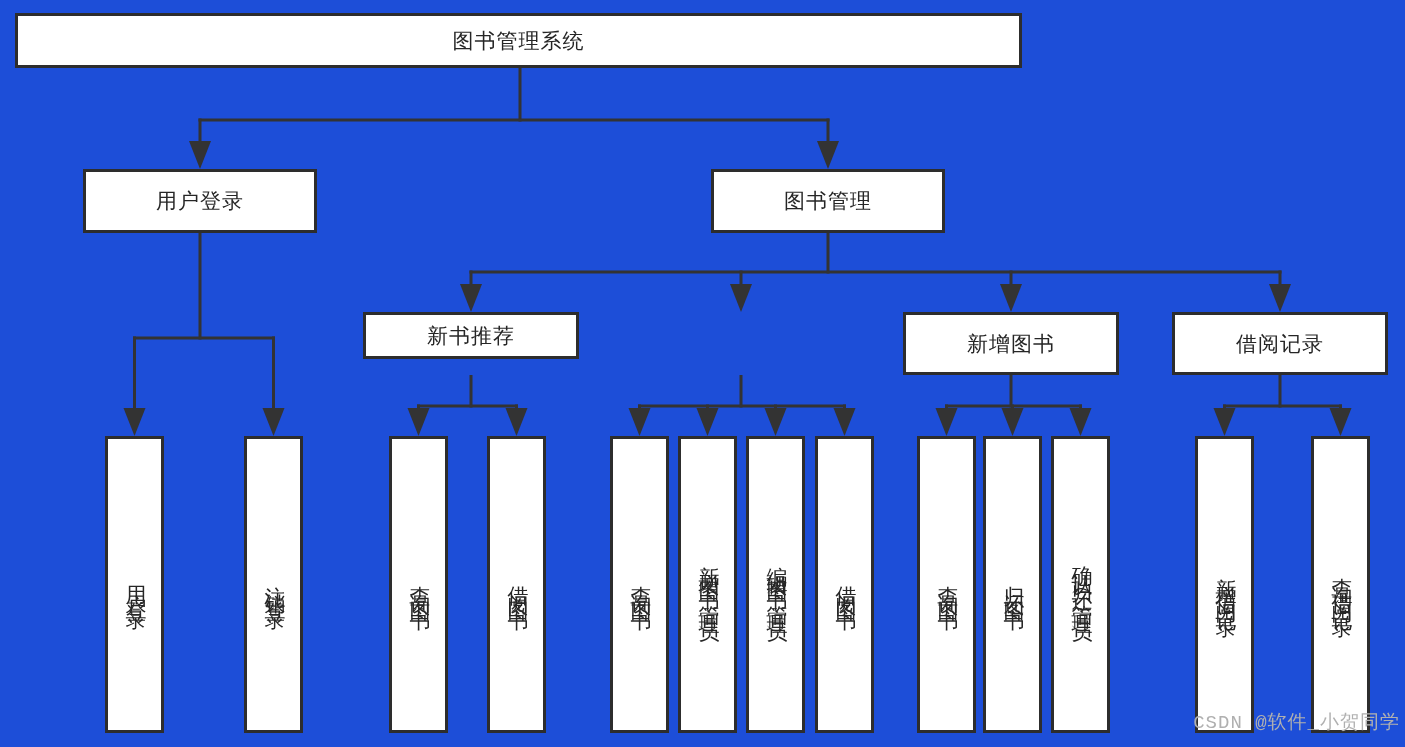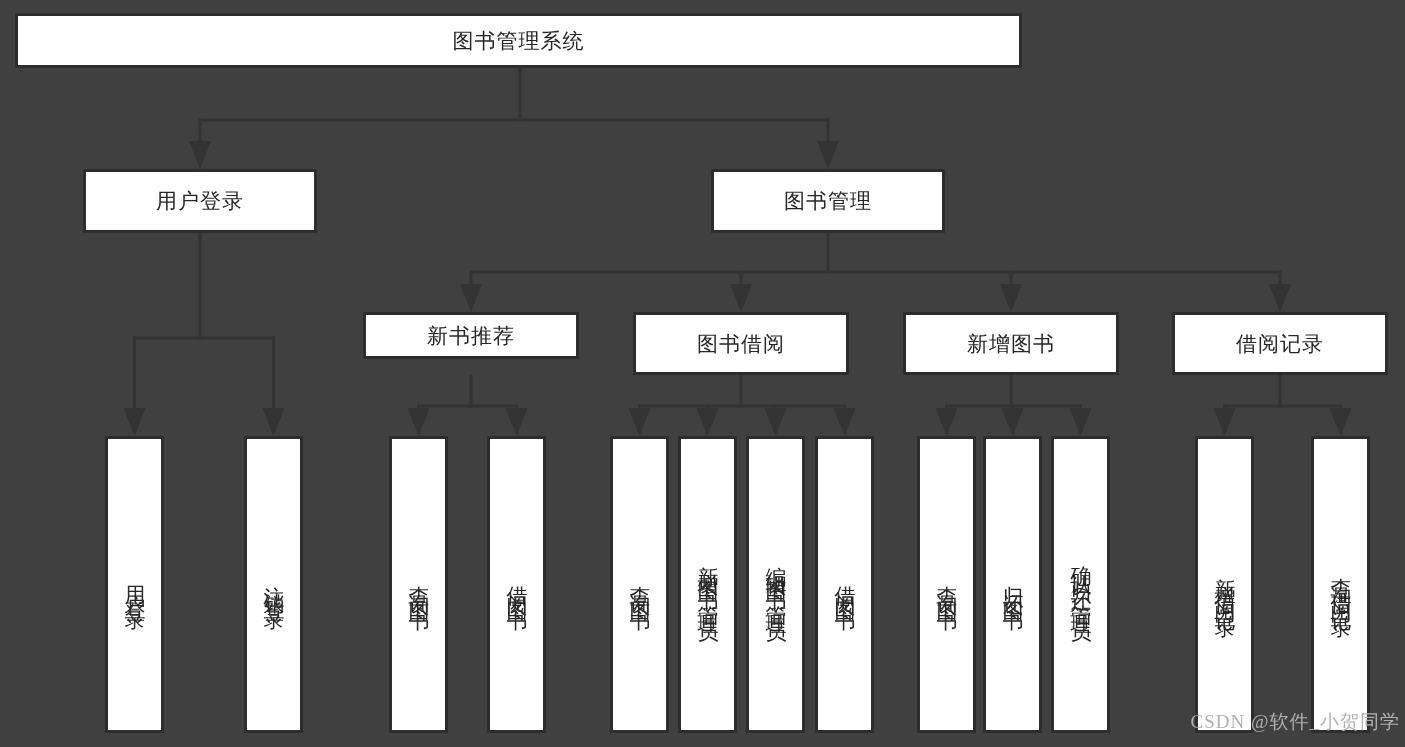--- a/index.html
+++ b/index.html
@@ -1,19 +1,19 @@
 <!DOCTYPE html>
 <html><head>
 <meta charset="utf-8">
 <style>
   html,body { margin:0; padding:0; background:#ffffff; }
   .canvas {
     position:relative; width:1405px; height:747px;
-    background:#404040; overflow:hidden;
-    font-family:Liberation Serif, serif;
+    background:#1d4ed8; overflow:hidden;
+    font-family:Liberation Mono, monospace;
   }
   svg.connectors { position:absolute; left:0; top:0; width:1405px; height:747px; }
   .box {
     position:absolute; box-sizing:border-box;
     border:3px solid #2d2d2d; background:#ffffff;
     display:flex; align-items:center; justify-content:center;
     color:#262626;
   }
   .hbox .lbl { font-size:21px; letter-spacing:1px; white-space:nowrap; }
   .vbox .lbl {
@@ -100,23 +100,20 @@
   <div class="box hbox" style="left:83px;top:169px;width:234px;height:64px">
     <span class="lbl">用户登录</span>
   </div>
   <div class="box hbox" style="left:711px;top:169px;width:234px;height:64px">
     <span class="lbl">图书管理</span>
   </div>
 
   <div class="box hbox" style="left:363px;top:312px;width:216px;height:47px">
     <span class="lbl">新书推荐</span>
   </div>
-  <div class="box hbox" style="left:633px;top:312px;width:216px;height:63px">
-    <span class="lbl">图书借阅</span>
-  </div>
   <div class="box hbox" style="left:903px;top:312px;width:216px;height:63px">
     <span class="lbl">新增图书</span>
   </div>
   <div class="box hbox" style="left:1172px;top:312px;width:216px;height:63px">
     <span class="lbl">借阅记录</span>
   </div>
 
   <div class="box vbox" style="left:105px;top:436px;width:59px;height:297px">
     <span class="lbl">用户登录</span>
   </div>

